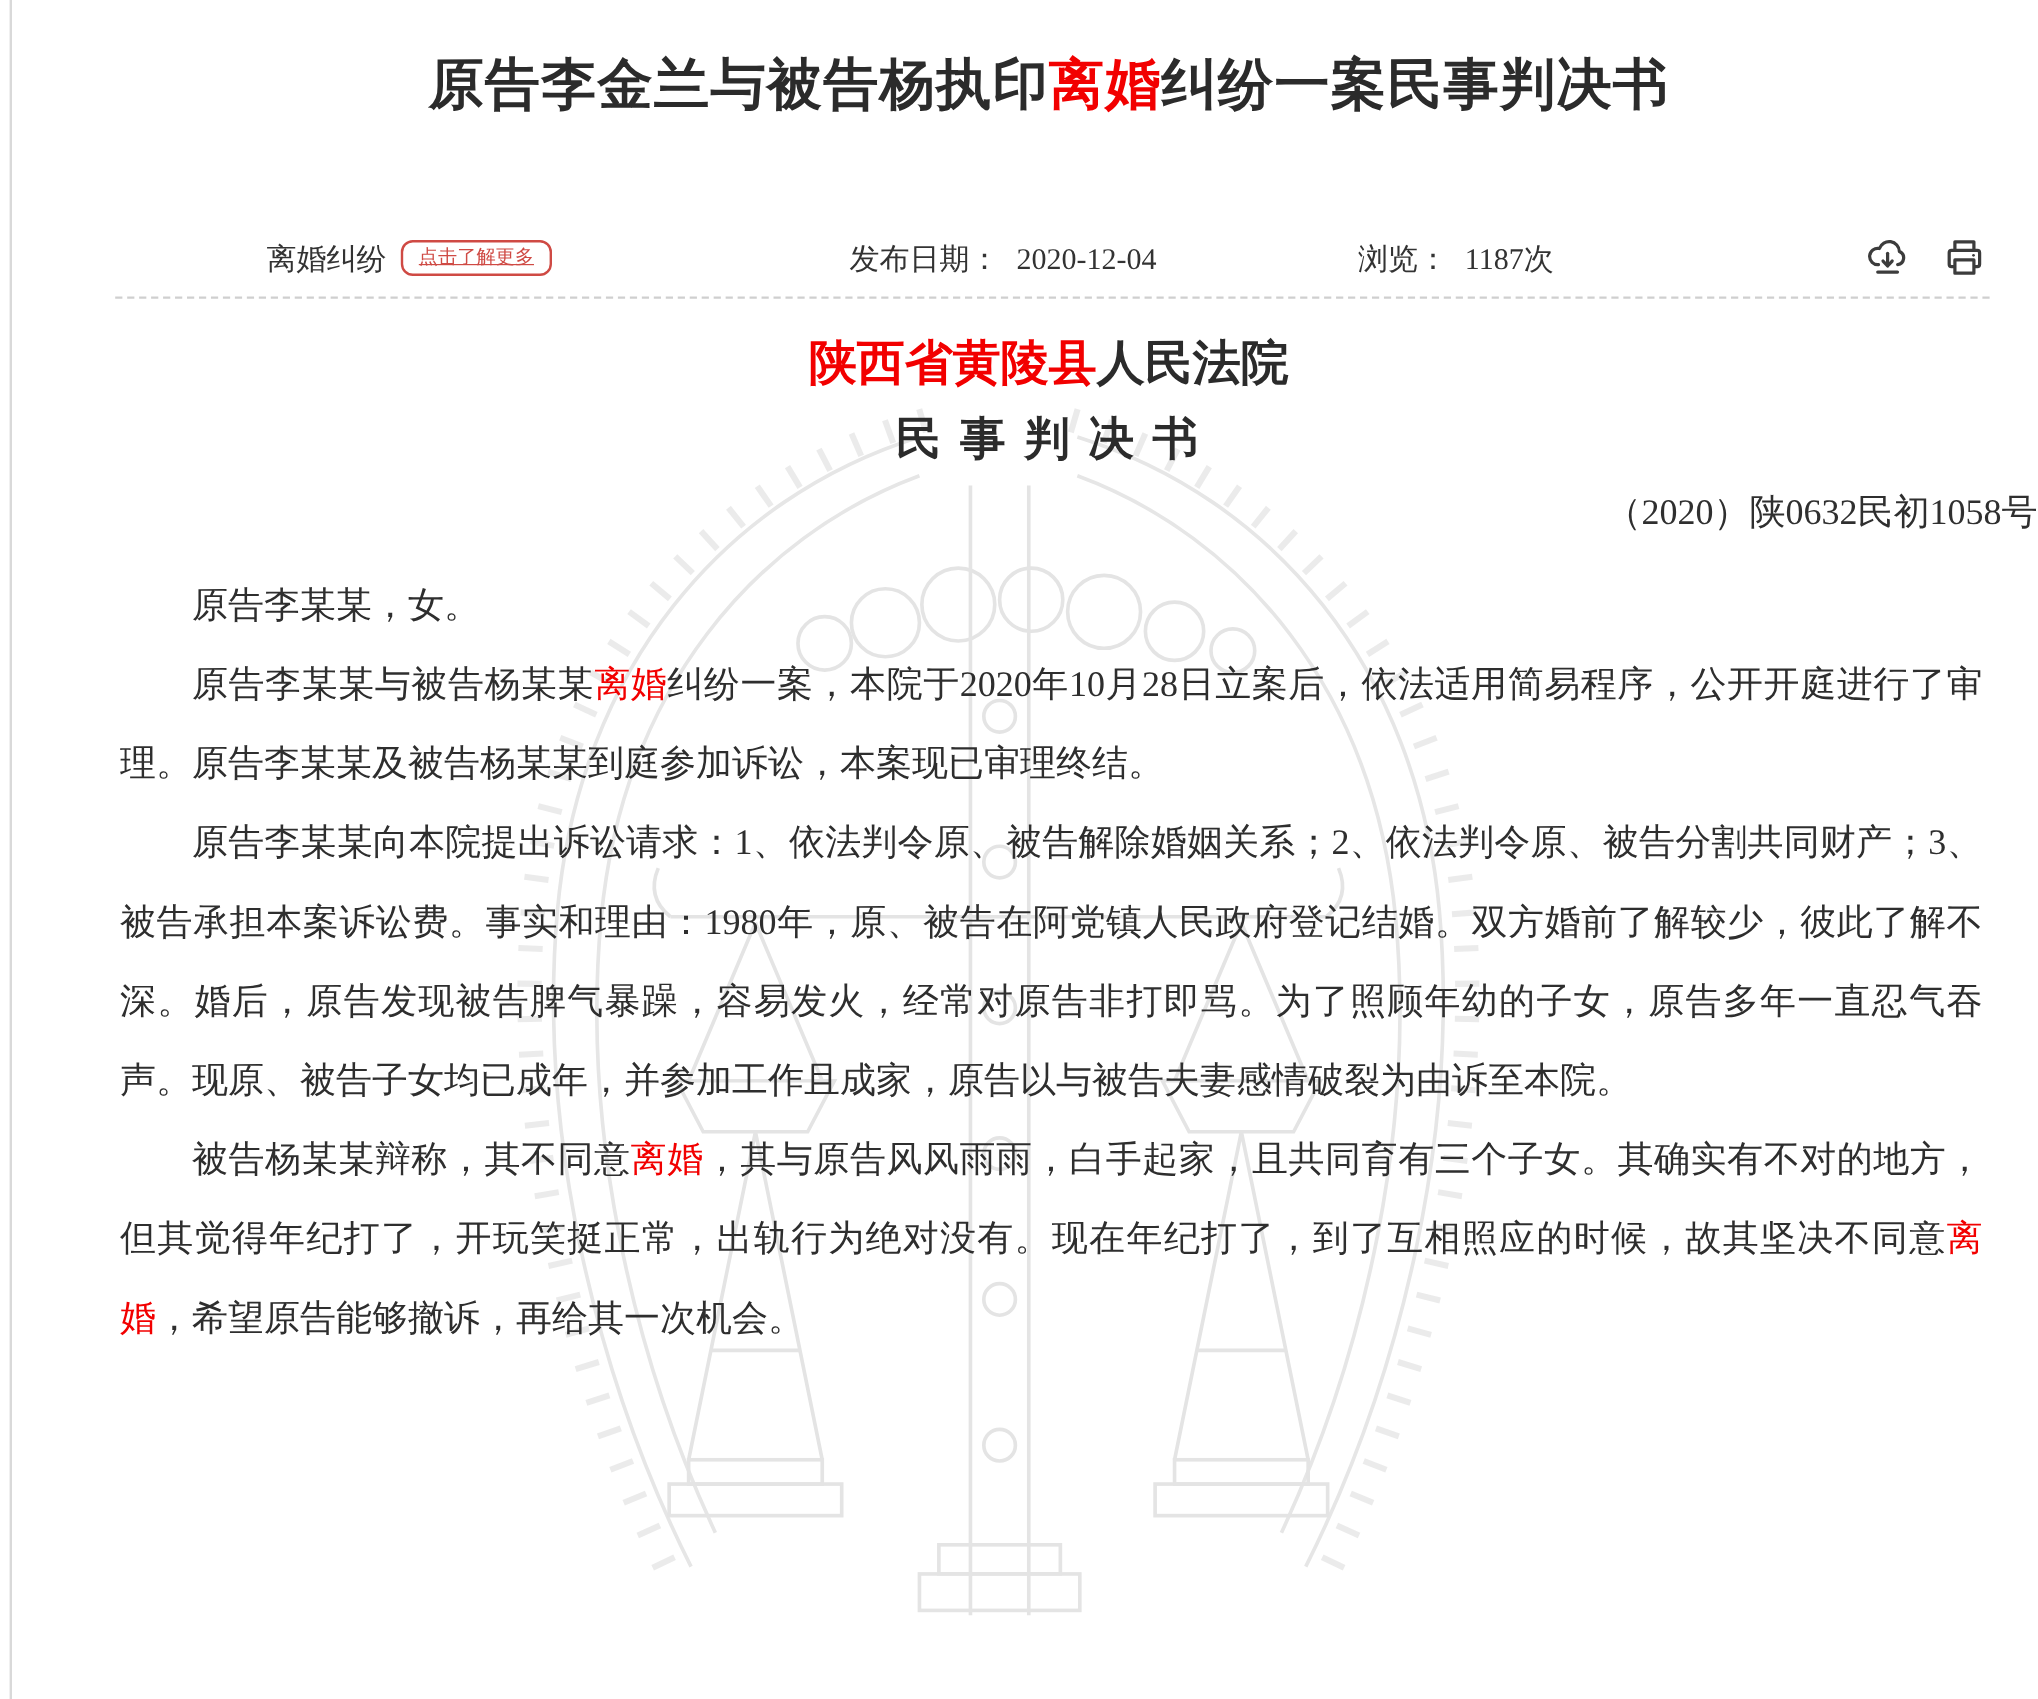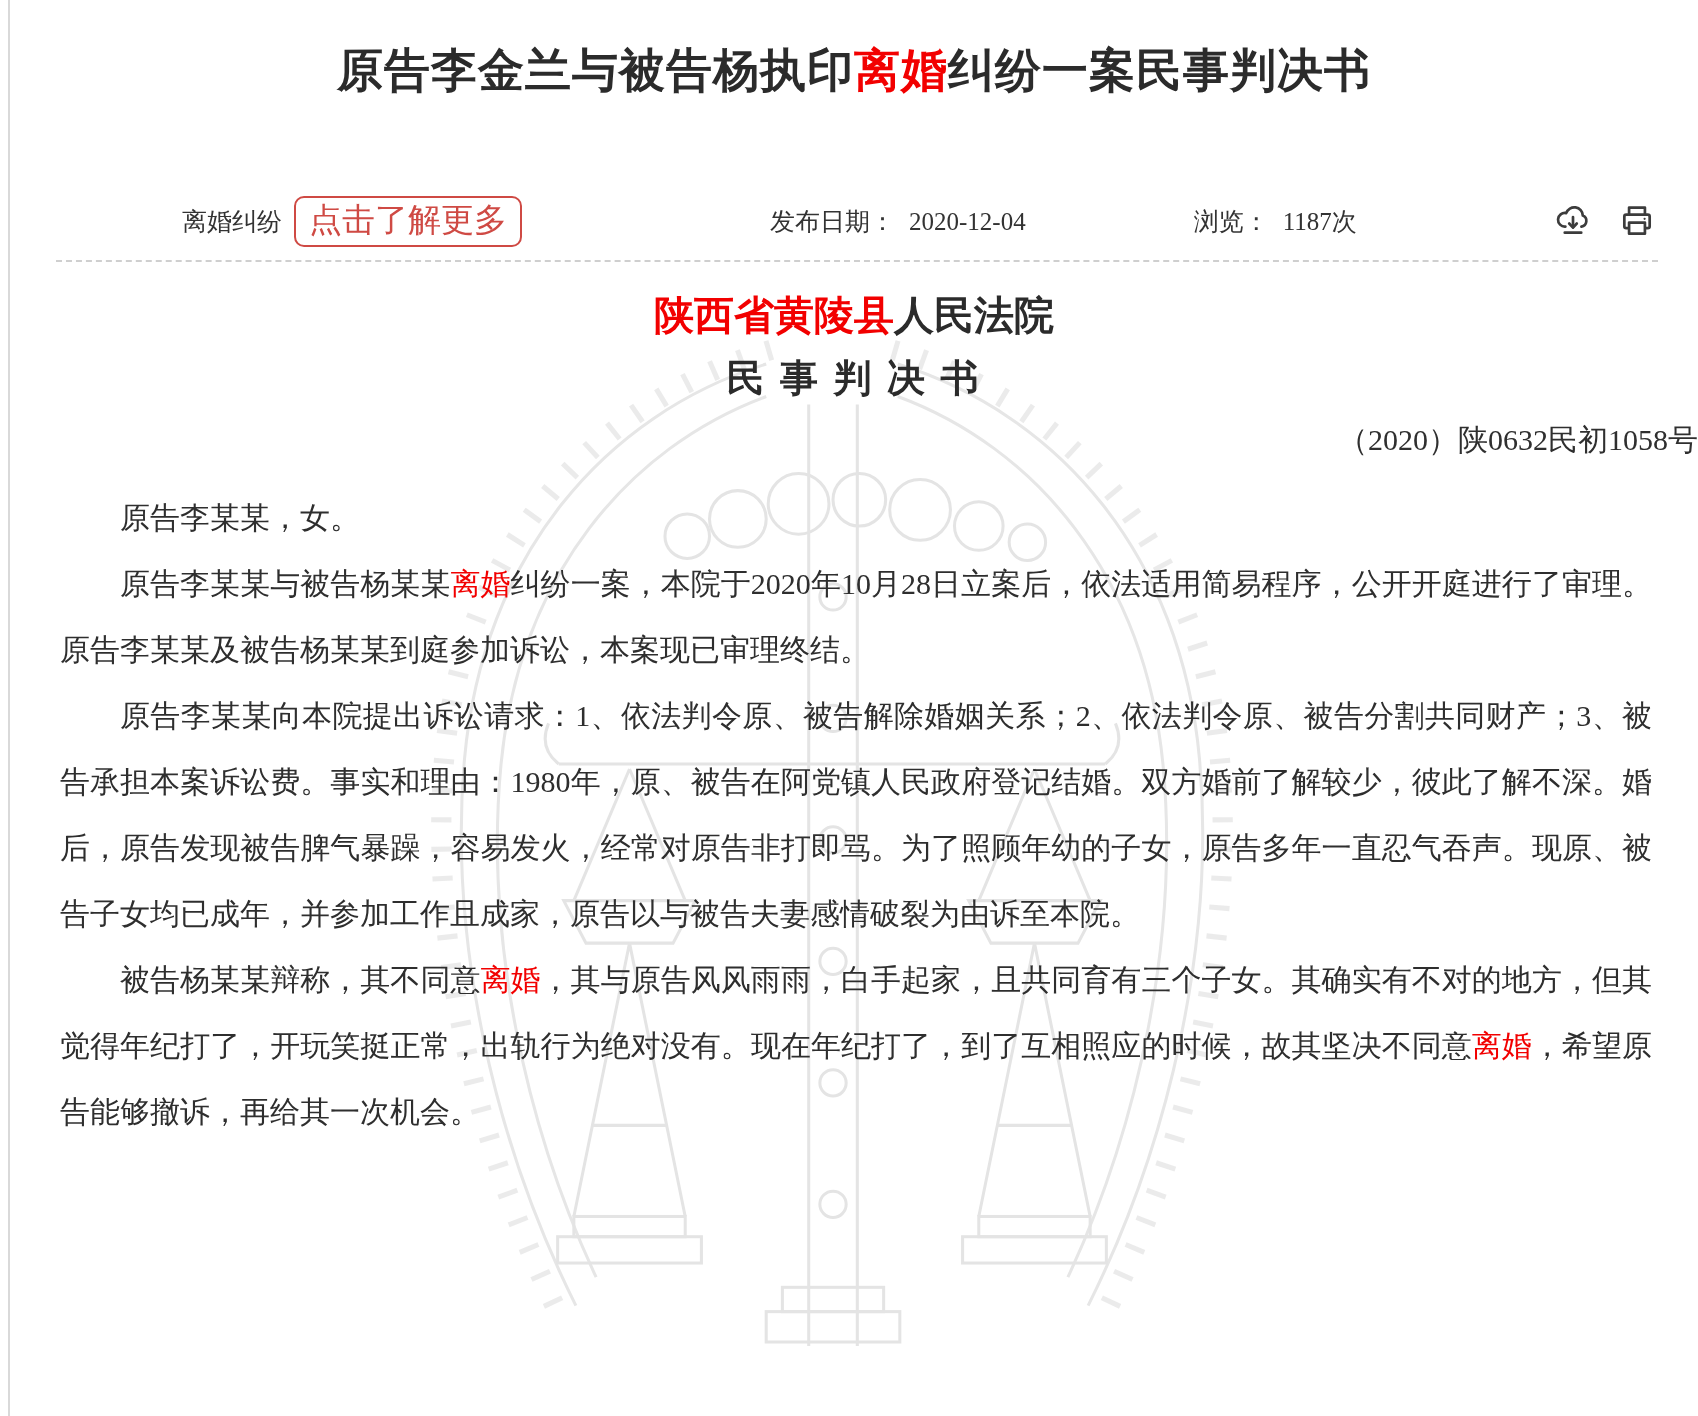--- a/index.html
+++ b/index.html
@@ -26,21 +26,21 @@
   
   .watermark {
     position: absolute;
     left: 412px;
     top: 330px;
     width: 820px;
     height: 1040px;
     z-index: 0;
     pointer-events: none;
   }
-  .content { position: relative; z-index: 1; }
+  .content { position: relative; z-index: 1; margin-left: 40px; }
 
   .doc-title {
     margin: 0;
     padding-top: 40px;
     text-align: center;
     font-size: 46px;
     font-weight: bold;
     letter-spacing: 1px;
     color: #2b2b2b;
   }
@@ -54,25 +54,26 @@
     font-size: 25px;
     color: #333333;
     white-space: nowrap;
   }
   .more-btn {
     margin-left: 12px;
     border: 2px solid #cf4a44;
     color: #cf4a44;
     border-radius: 10px;
     padding: 3px 13px 4px 13px;
-    font-size: 33px;
+    font-size: 16px;
     background: transparent;
     font-family: inherit;
     cursor: pointer;
     line-height: 1.2;
+    text-decoration: underline;
   }
   .meta-group { display: flex; align-items: baseline; }
   .meta-pub { margin-left: 248px; }
   .meta-views { margin-left: 168px; }
   .meta-label { margin-right: 14px; }
   .meta-icons {
     margin-left: auto;
     display: flex;
     align-items: center;
     gap: 26px;

